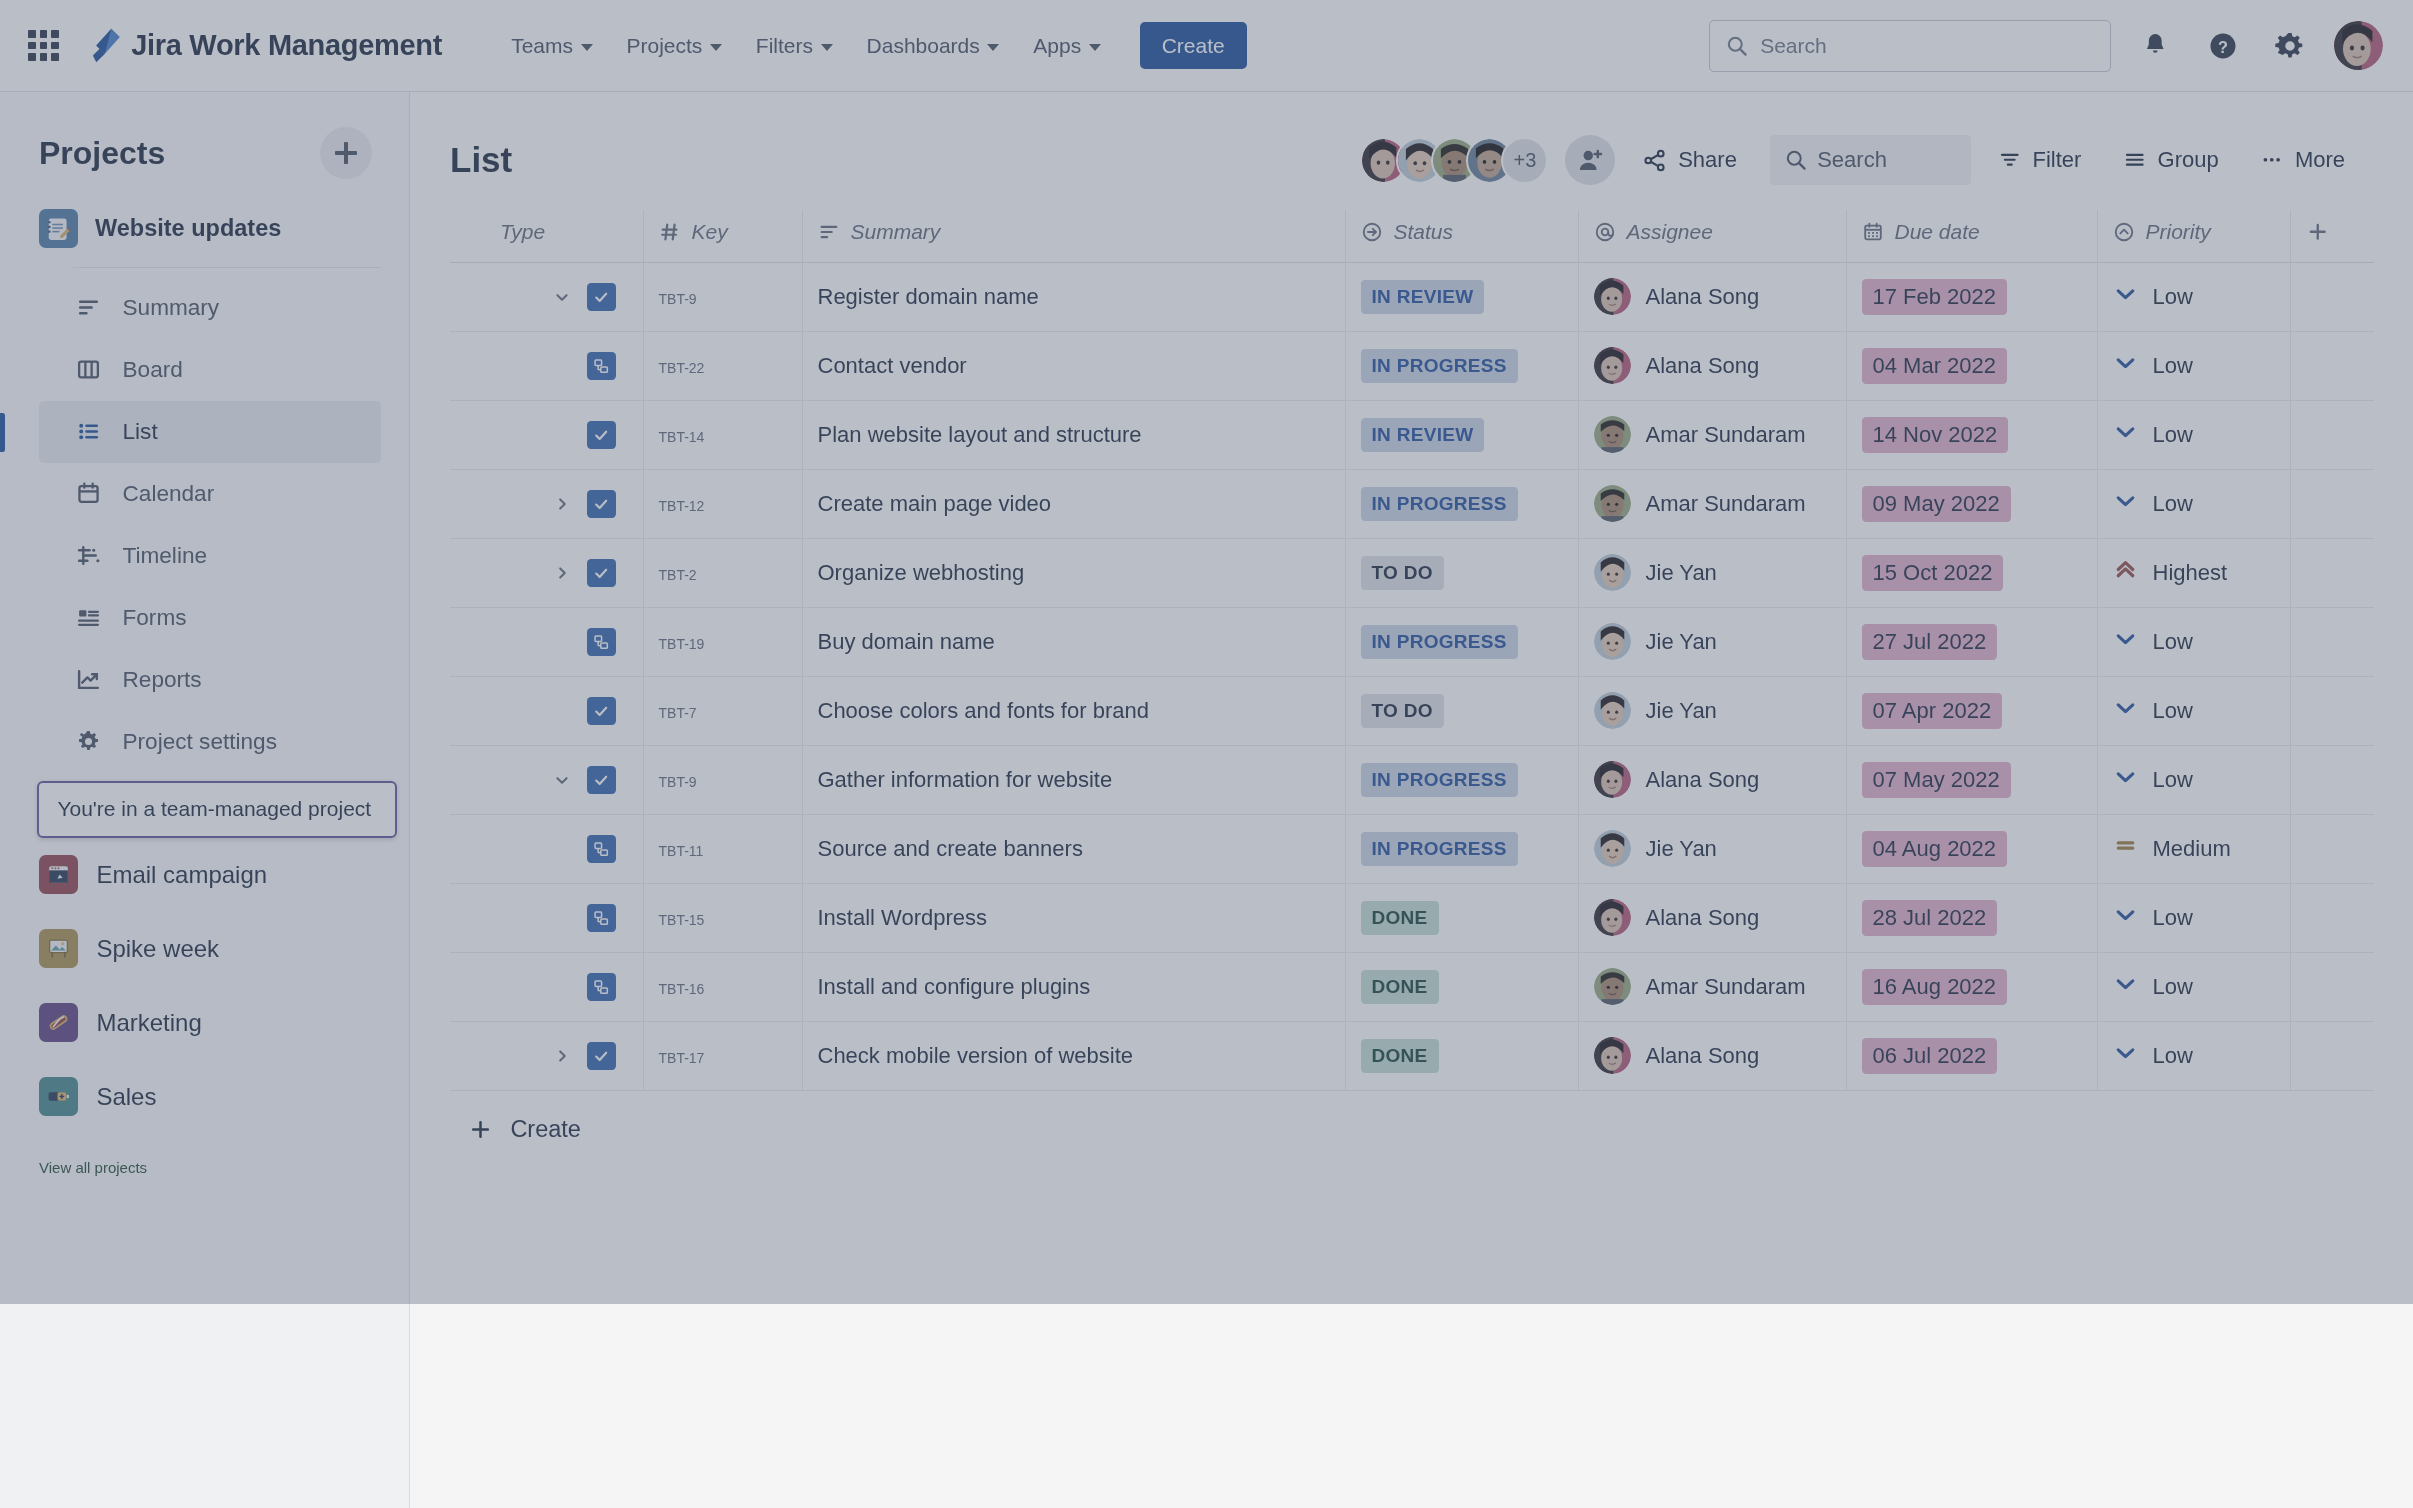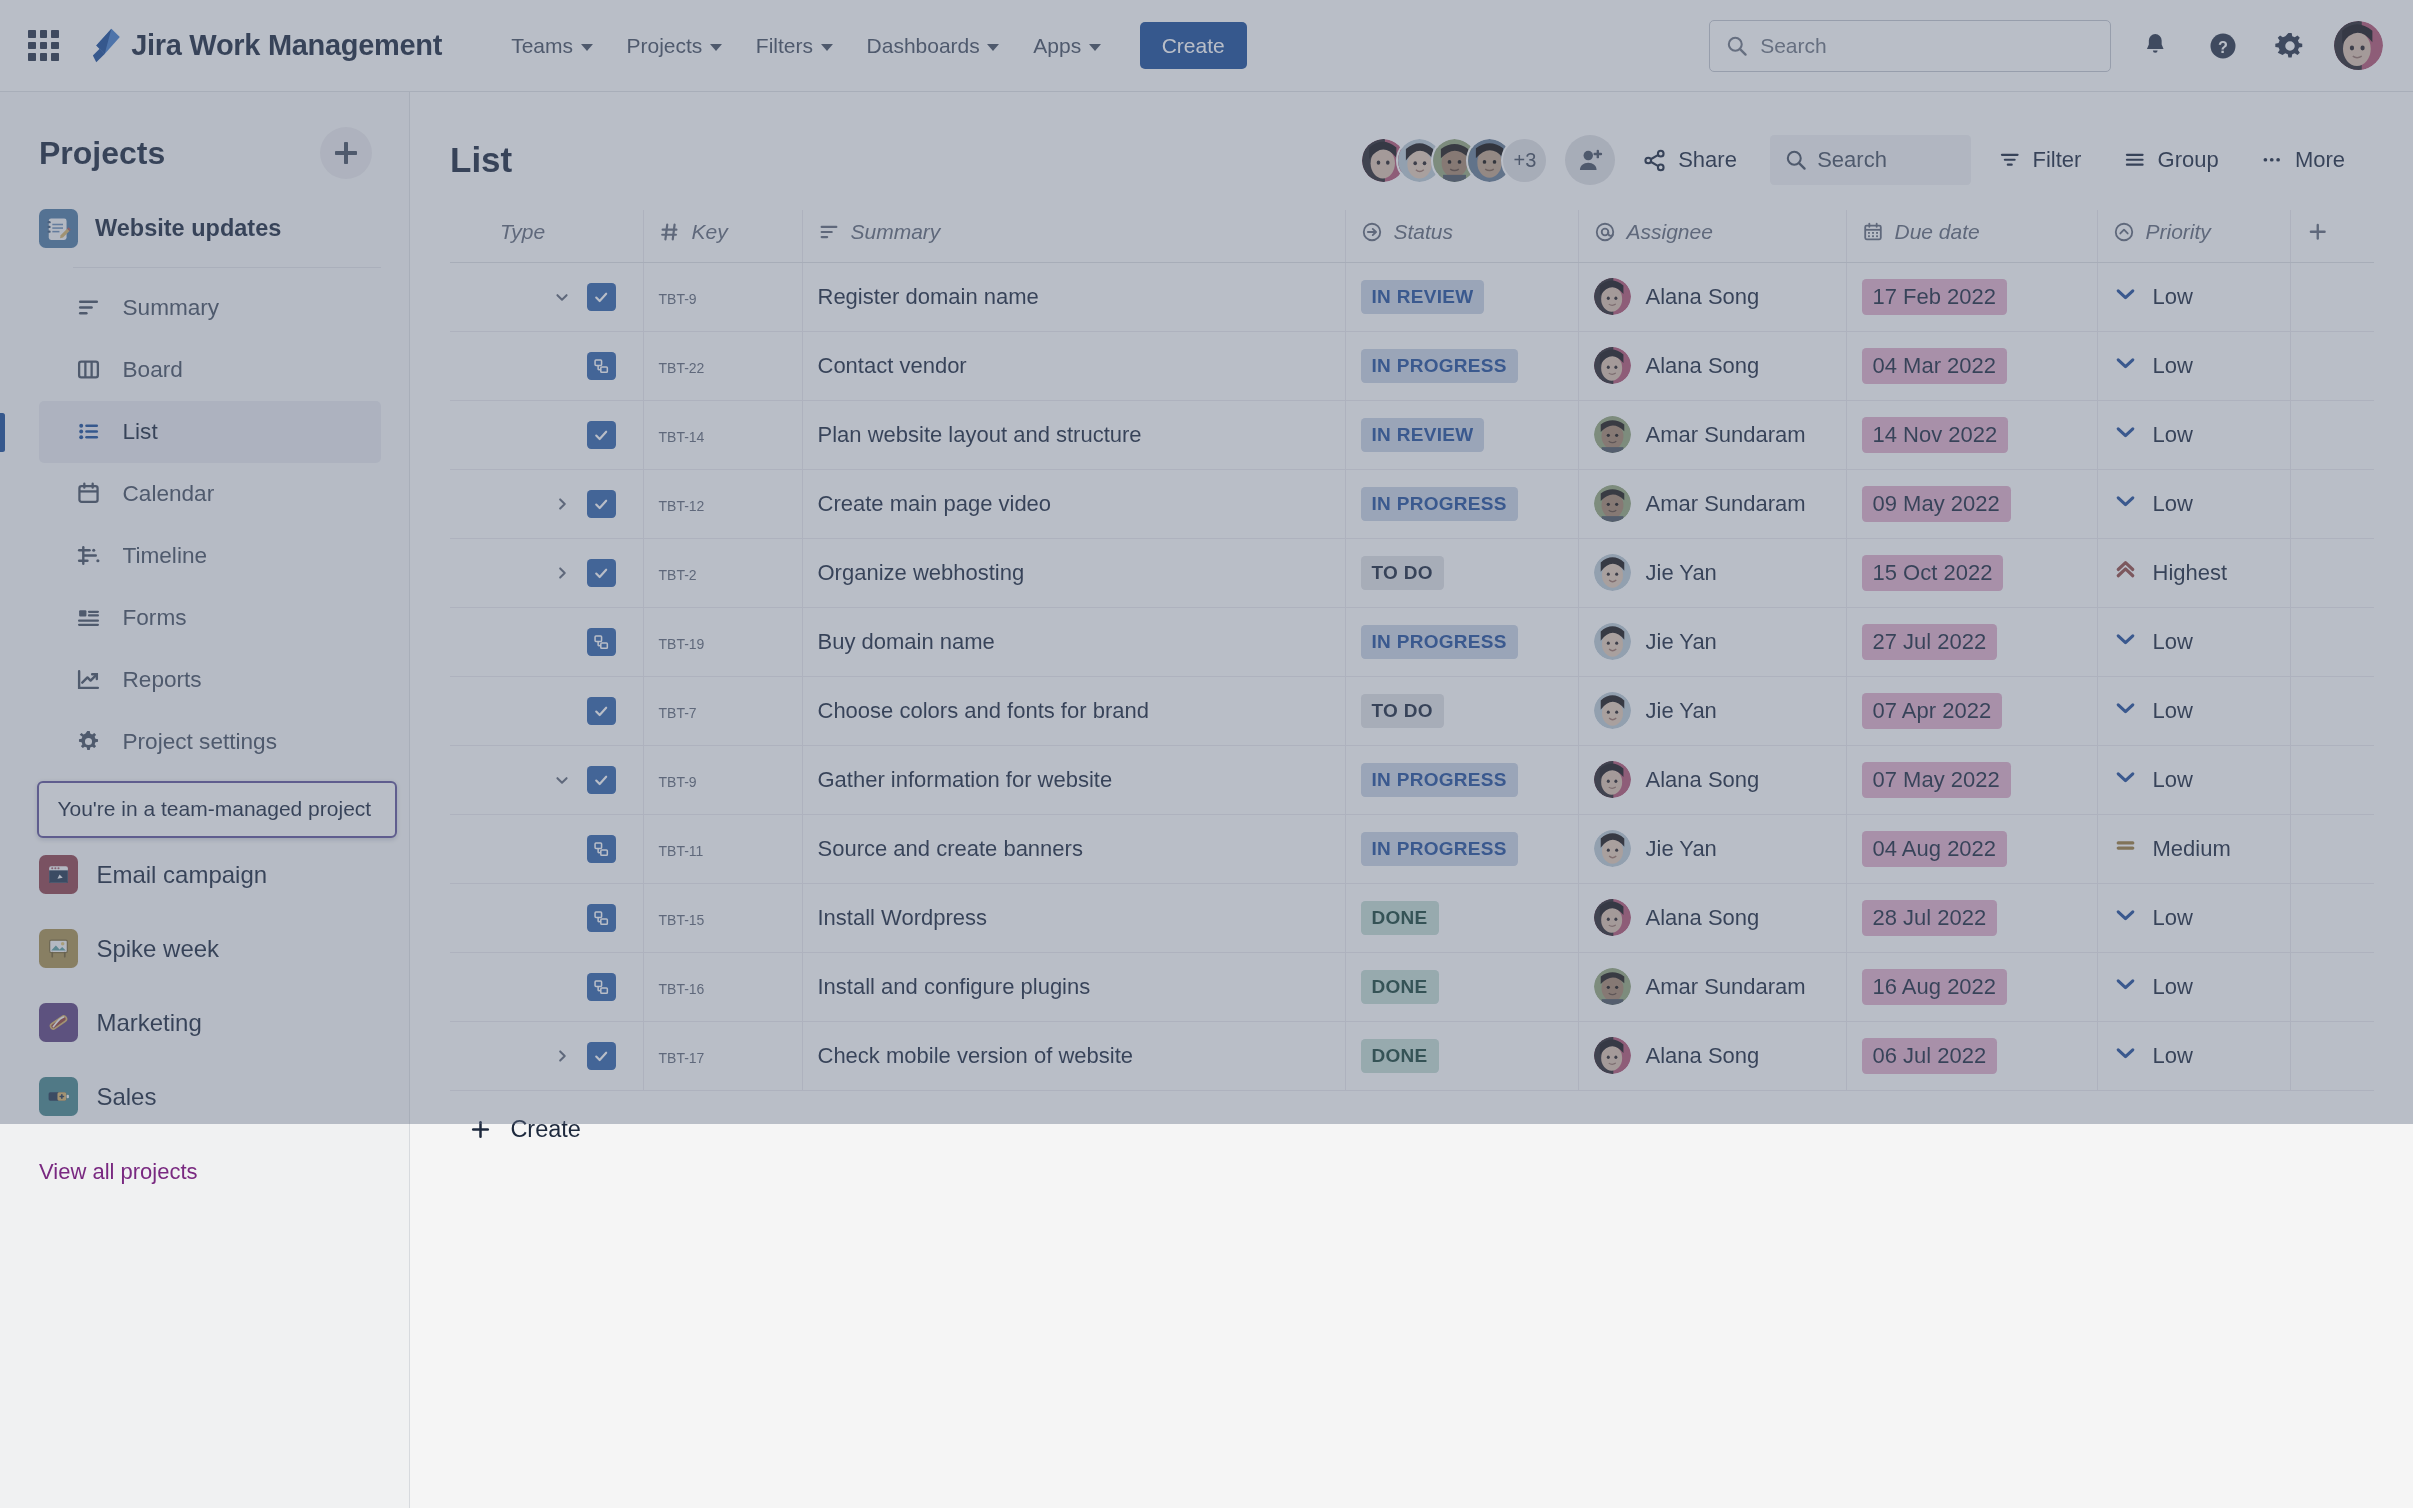--- a/index.html
+++ b/index.html
@@ -9,21 +9,21 @@
     height: 1508px;
     overflow: hidden;
     font-family: "Liberation Sans", sans-serif;
     background: #ffffff;
   }
 
   
   #app {
     position: relative;
     width: 2413px;
-    height: 1124px;
+    height: 1304px;
     background: #ffffff;
     filter: saturate(0.62) brightness(0.96);
   }
   #app::after {
     content: "";
     position: absolute;
     inset: 0;
     background: #5c7099;
     opacity: 0.40;
     pointer-events: none;
@@ -217,22 +217,22 @@
 
   .other-proj {
     display: flex; align-items: center; gap: 18.4px;
     height: 74px;
     padding-left: 39px;
     cursor: pointer;
   }
   .other-proj .lbl { font-size: 24px; color: #172b4d; font-weight: 400;}
   .view-all {
     padding: 25px 0 0 39px;
-    font-size: 22px;
-    color: #a21caf;
+    font-size: 15px;
+    color: #14532d;
     cursor: pointer;
   }
 
   
   .main {
     position: absolute;
     top: 92px; left: 410px;
     width: 2004px; height: 1416px;
     background: #ffffff;
     padding: 0;

